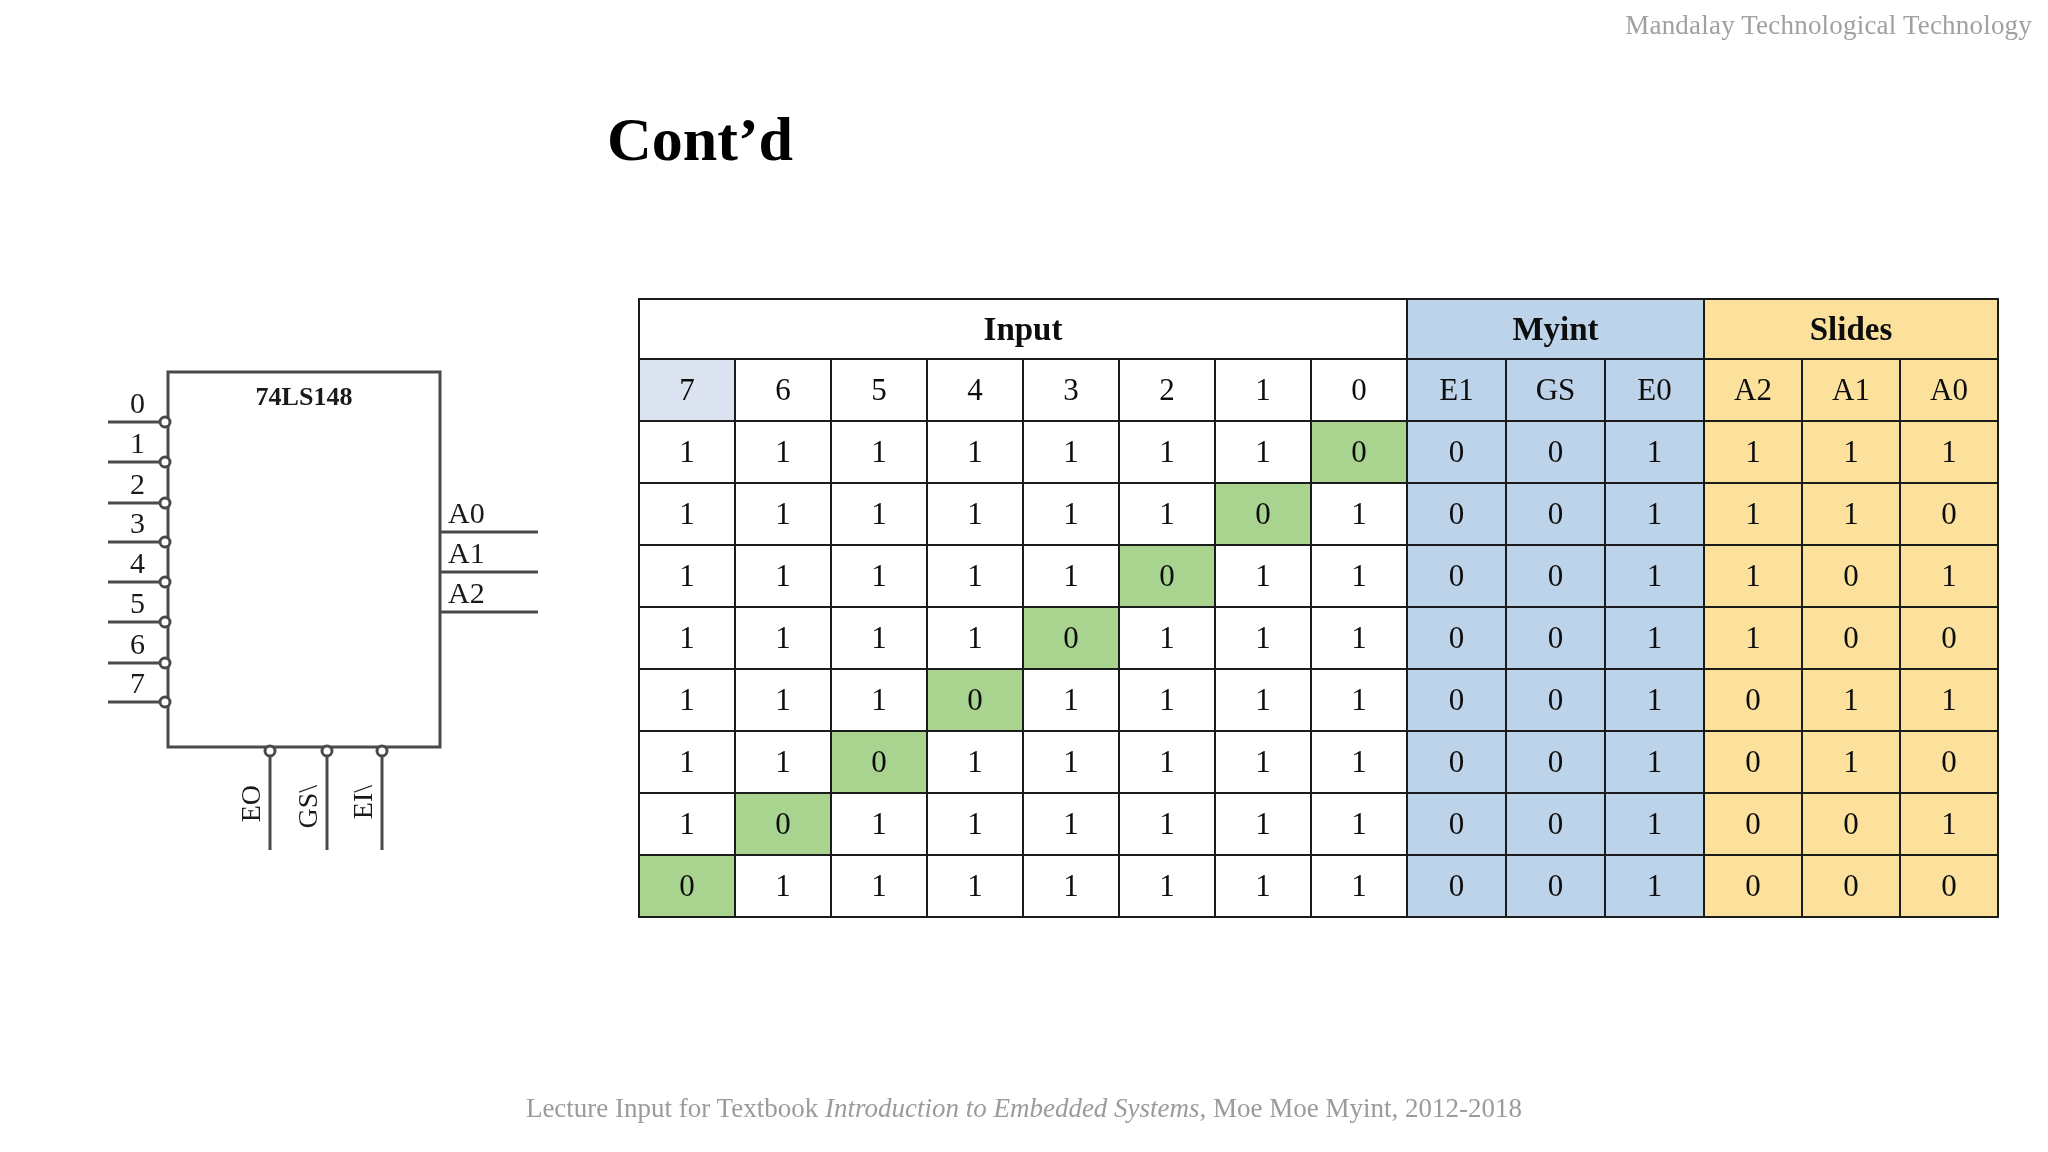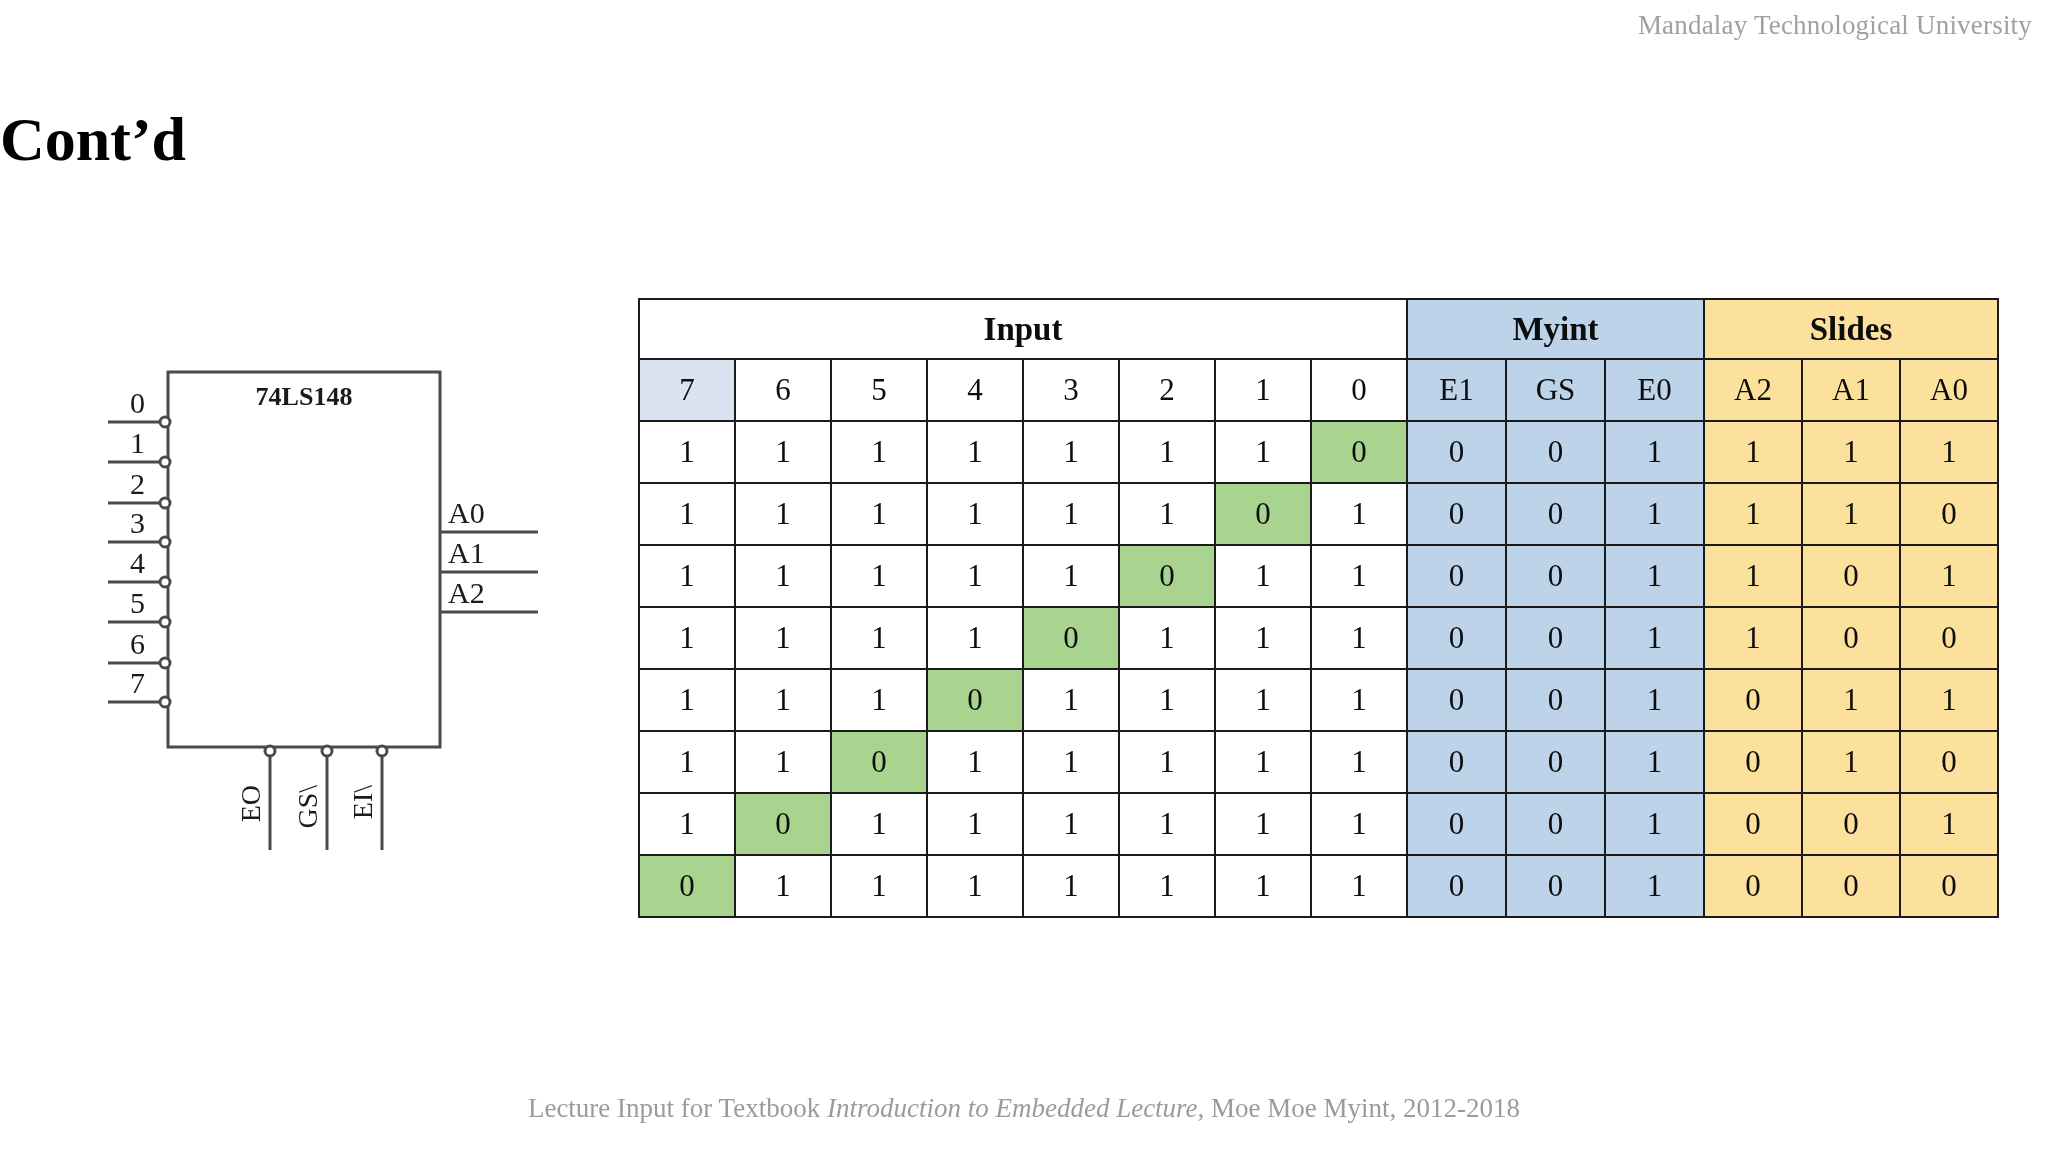--- a/index.html
+++ b/index.html
@@ -29,20 +29,21 @@
     letter-spacing: 0.2px;
   }
   .slide-header div { white-space: nowrap; }
 
   
   .slide-title {
     position: absolute;
     top: 108px;
     left: 0;
     width: 1400px;
+    text-align: center;
     font-family: "Liberation Serif", serif;
     font-weight: bold;
     font-size: 62px;
     line-height: 1;
     color: #000000;
   }
 
   
   .slide-footer {
     position: absolute;
@@ -109,21 +110,21 @@
   .bg-yellow { background: #fce19c !important; }
   .bg-green  { background: #a9d490 !important; }
 
   td.col7 { text-align: left; padding-left: 20px; }
   th.col7 { text-align: left; padding-left: 20px; }
 </style>
 </head>
 <body>
 
 <div class="slide-header">
-  <div>Mandalay Technological University</div>
+  <div>Mandalay Technological Technology</div>
 </div>
 
 <div class="slide-title">Cont’d</div>
 
 <div class="chip-figure">
   <svg width="480" height="560" viewBox="0 0 480 560">
 
     <rect x="60" y="12" width="272" height="375" fill="#ffffff" stroke="#4a4a4a" stroke-width="3"></rect>
 
     <text x="196" y="45" font-family="Liberation Serif, serif" font-size="26" font-weight="bold" text-anchor="middle" fill="#1a1a1a">74LS148</text>
@@ -351,14 +352,14 @@
           <td class="bg-blue">1</td>
           <td class="bg-yellow">0</td>
           <td class="bg-yellow">0</td>
           <td class="bg-yellow">0</td>
         </tr>
       </tbody>
   </table>
 </div>
 
 <div class="slide-footer">
-  <span>Lecture Input for Textbook </span><span class="it">Introduction to Embedded Lecture</span><span>, Moe Moe Myint, 2012-2018</span>
+  <span>Lecture Input for Textbook </span><span class="it">Introduction to Embedded Systems</span><span>, Moe Moe Myint, 2012-2018</span>
 </div>
 
 </body></html>

